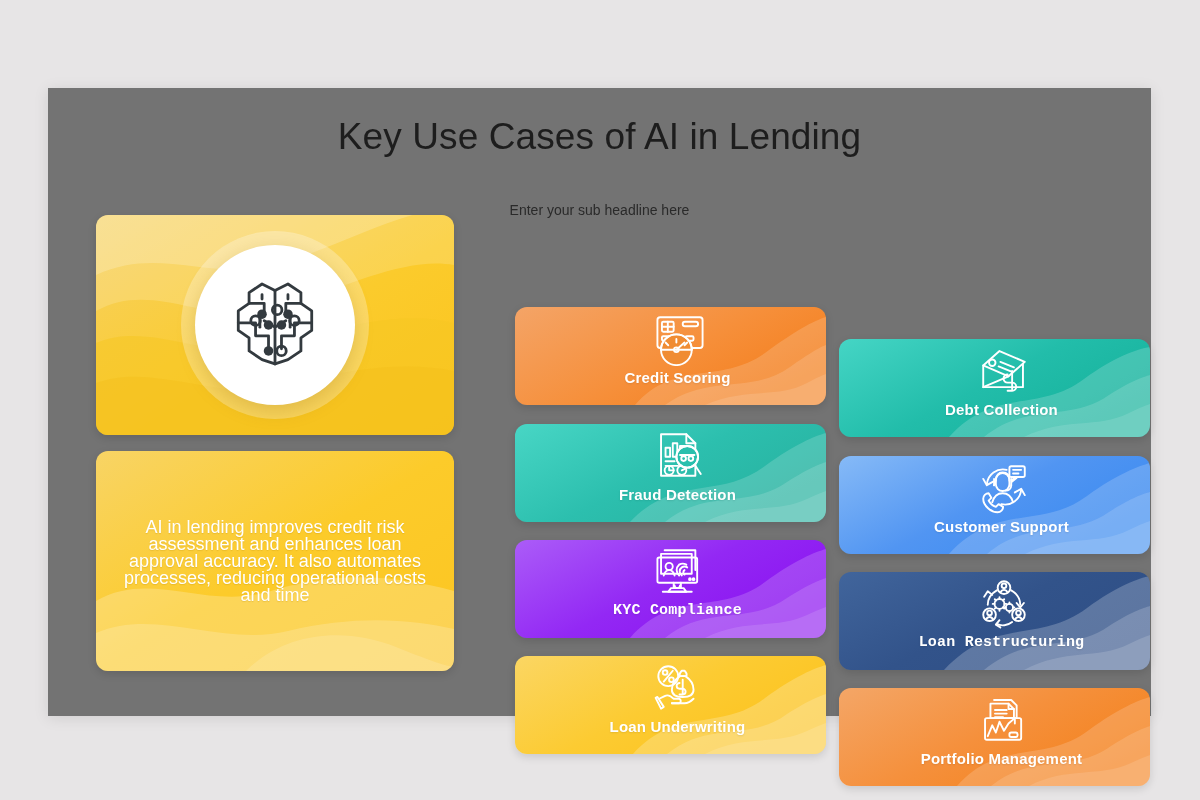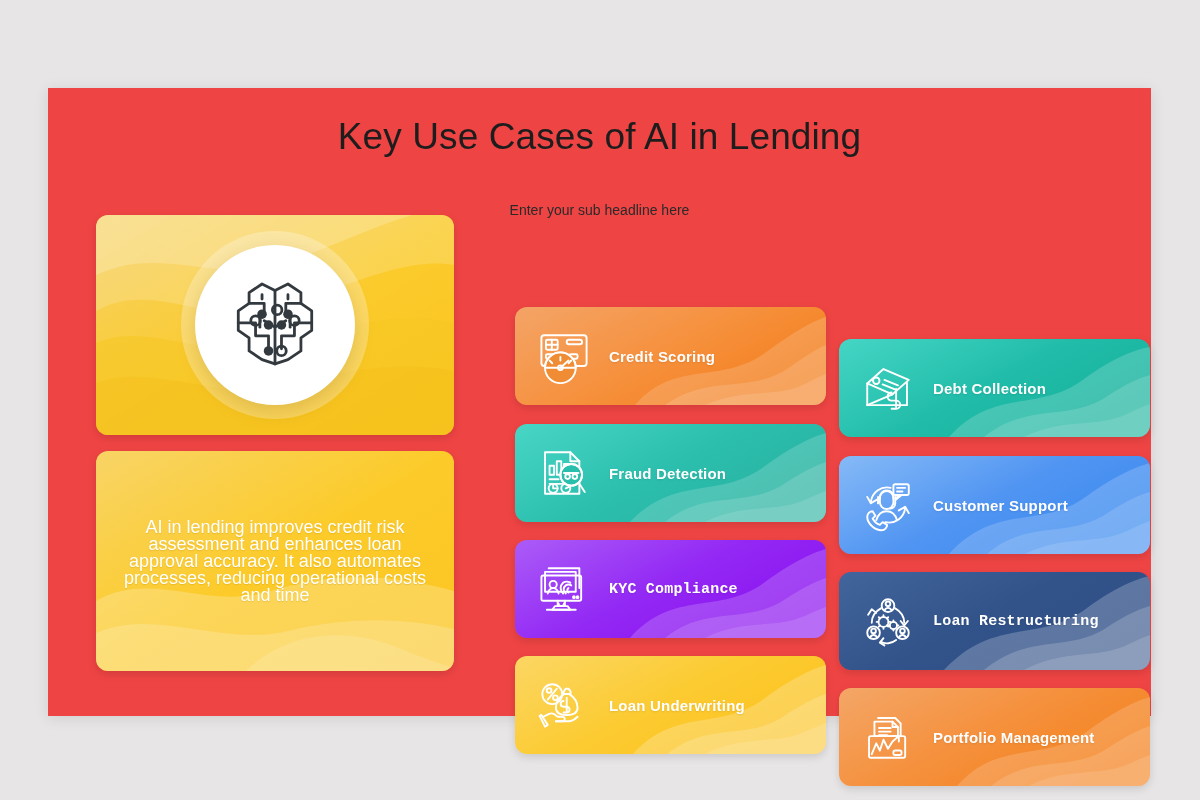--- a/index.html
+++ b/index.html
@@ -6,21 +6,21 @@
   html, body {
     width: 1200px; height: 800px;
     background: #e7e5e6;
     font-family: "Liberation Sans", sans-serif;
     overflow: hidden;
   }
   #slide {
     position: absolute;
     left: 48px; top: 88px;
     width: 1103px; height: 628px;
-    background: #ef4444;
+    background: #737373;
     box-shadow: 0 2px 14px rgba(0,0,0,0.10);
   }
   #title {
     position: absolute; left: 0; top: 28px; width: 100%;
     text-align: center;
     font-size: 37px; font-weight: 400; color: #1d1d1d;
     letter-spacing: 0.1px;
   }
   #subtitle {
     position: absolute; left: 0; top: 83px; width: 100%;
@@ -59,21 +59,21 @@
     text-align: center;
     color: #ffffff;
     font-size: 18px;
     line-height: 17px;
     text-shadow: 0 1px 1px rgba(180,130,0,0.25);
   }
 
   
   .fcard {
     width: 311px; height: 98px;
-    display: flex; align-items: center;
+    display: flex; align-items: center; flex-direction: column;
   }
   .fcard .ico {
     position: relative;
     width: 62px; height: 62px;
     margin-left: 18px;
     flex: 0 0 62px;
     display: flex; align-items: center; justify-content: center;
   }
   .fcard .lbl {
     position: relative;

